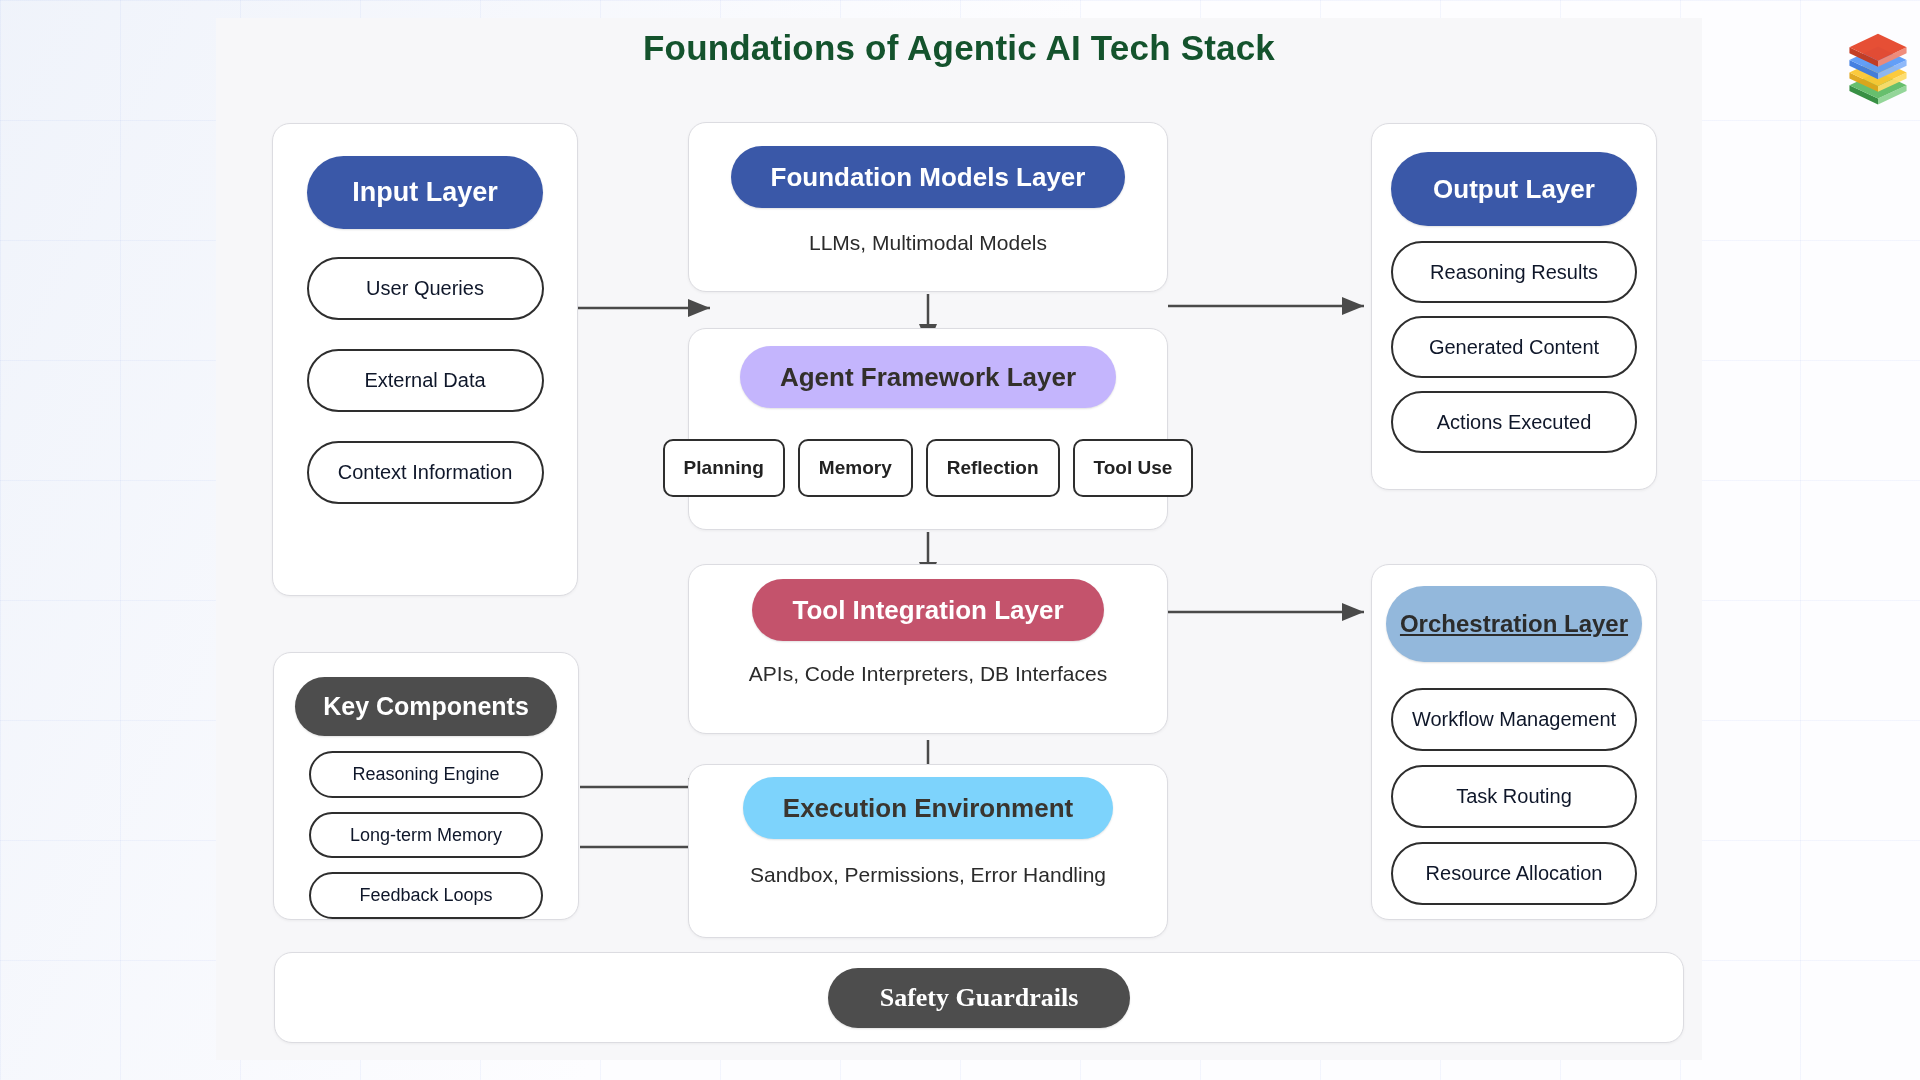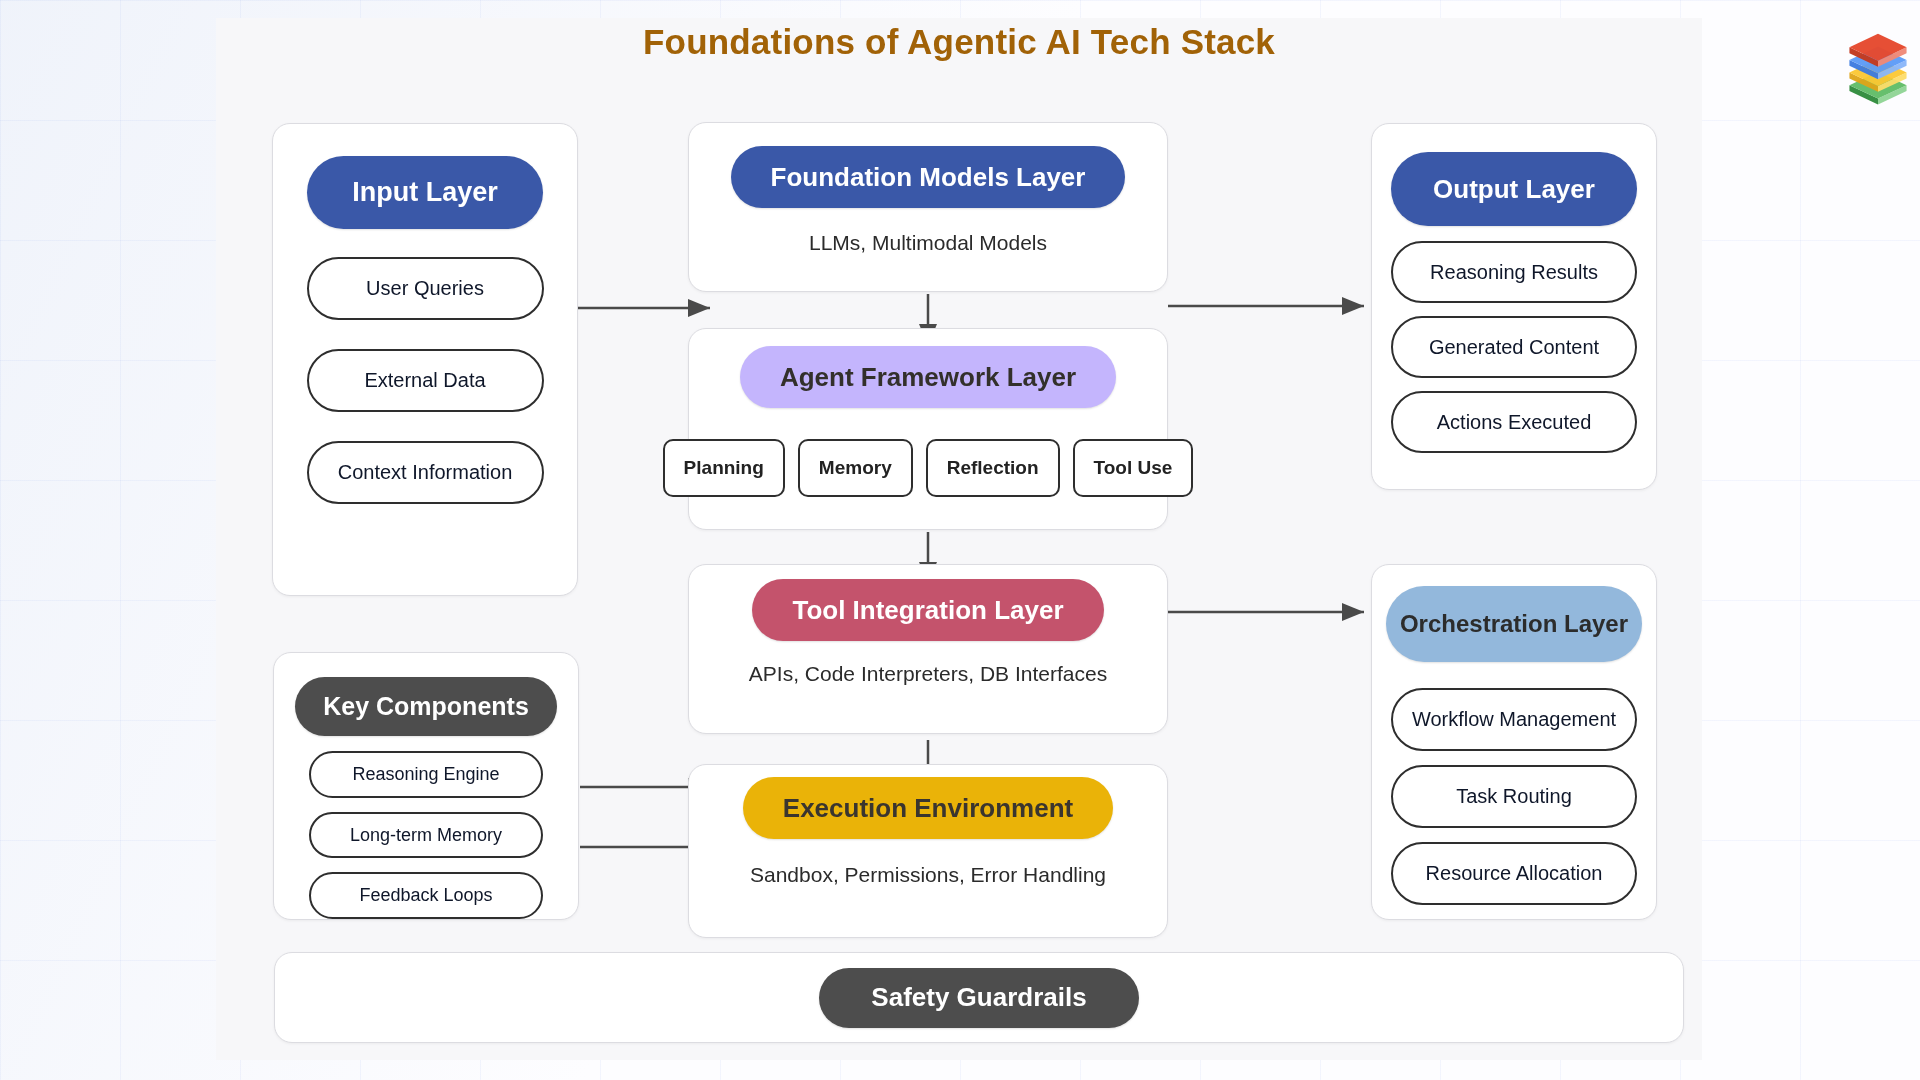--- a/index.html
+++ b/index.html
@@ -11,57 +11,57 @@
       linear-gradient(to right, rgba(120,150,235,0.08) 1.5px, transparent 1.5px),
       linear-gradient(to bottom, rgba(120,150,235,0.08) 1.5px, transparent 1.5px),
       linear-gradient(115deg, rgba(238,242,250,0.9) 0%, rgba(255,255,255,0) 45%);
     background-size:120px 120px,120px 120px,100% 100%;
   }
   .canvas{
     position:absolute;left:216px;top:18px;width:1486px;height:1042px;
     background:#f7f7f9;
   }
   .title{
-    position:absolute;left:216px;top:22px;width:1486px;text-align:center;
-    font-size:35px;font-weight:bold;color:#a16207;letter-spacing:0.2px;margin:0;
+    position:absolute;left:216px;top:28px;width:1486px;text-align:center;
+    font-size:35px;font-weight:bold;color:#14532d;letter-spacing:0.2px;margin:0;
   }
   .panel{
     position:absolute;background:#fff;border:1.5px solid #dcdce1;border-radius:18px;
     box-shadow:0 1px 3px rgba(0,0,0,0.05);
     display:flex;flex-direction:column;align-items:center;box-sizing:border-box;
   }
   .hdr-pill{
     border-radius:999px;font-weight:bold;display:flex;align-items:center;justify-content:center;
     box-shadow:0 1px 2px rgba(0,0,0,0.12);white-space:nowrap;
   }
   .blue{background:#3a58a8;color:#ffffff;}
   .amber{background:#c4b5fd;color:#33302b;}
   .crimson{background:#c4536c;color:#ffffff;}
-  .orange{background:#eab308;color:#3a352f;}
+  .orange{background:#7dd3fc;color:#3a352f;}
   .lblue{background:#93b8dc;color:#2c2c2c;}
   .dark{background:#4d4d4d;color:#ffffff;}
   .sub-pill{
     background:#fff;border:2.5px solid #2e2e2e;border-radius:999px;color:#0f172a;
     display:flex;align-items:center;justify-content:center;box-sizing:border-box;white-space:nowrap;
   }
   .chip{
     background:#fff;border:2.5px solid #2e2e2e;border-radius:10px;color:#222;
     display:flex;align-items:center;justify-content:center;box-sizing:border-box;white-space:nowrap;font-weight:bold;
   }
   .subtitle{font-size:21px;color:#2b2b2b;white-space:nowrap;}
   
   #input-panel .hdr-pill{height:73px;padding:0 45px;font-size:27px;margin-top:32px;}
   #input-panel .sub-pill{width:237px;height:63px;font-size:20px;}
   #input-panel .hdr-pill + .sub-pill{margin-top:28px;}
   #input-panel .sub-pill + .sub-pill{margin-top:29px;}
   #output-panel .hdr-pill{height:74px;padding:0 42px;font-size:26px;margin-top:28px;}
   #output-panel .sub-pill{width:246px;height:62px;font-size:20px;}
   #output-panel .hdr-pill + .sub-pill{margin-top:15px;text-align:center;}
   #output-panel .sub-pill + .sub-pill{margin-top:13px;}
-  #orch-panel .hdr-pill{height:76px;padding:0 14px;font-size:24px;margin-top:21px;}
+  #orch-panel .hdr-pill{height:76px;padding:0 14px;font-size:24px;margin-top:21px;text-decoration:underline;}
   #orch-panel .sub-pill{width:246px;height:63px;font-size:20px;}
   #orch-panel .hdr-pill + .sub-pill{margin-top:26px;}
   #orch-panel .sub-pill + .sub-pill{margin-top:14px;}
   #key-panel .hdr-pill{height:60px;padding:0 28px;font-size:25px;margin-top:24px;}
   #key-panel .sub-pill{width:234px;height:47px;font-size:18px;}
   #key-panel .hdr-pill + .sub-pill{margin-top:15px;}
   #key-panel .sub-pill + .sub-pill{margin-top:14px;}
   #foundation-box .hdr-pill{height:62px;padding:0 40px;font-size:26px;margin-top:23px;}
   #foundation-box .subtitle{margin-top:23px;}
   #agent-box .hdr-pill{height:62px;padding:0 40px;font-size:26px;margin-top:17px;}
@@ -145,21 +145,21 @@
   <div class="sub-pill">Resource Allocation</div>
 </div>
 
 <div class="panel" id="key-panel" style="left:273px;top:652px;width:306px;height:268px;">
   <div class="hdr-pill dark">Key Components</div>
   <div class="sub-pill">Reasoning Engine</div>
   <div class="sub-pill">Long-term Memory</div>
   <div class="sub-pill">Feedback Loops</div>
 </div>
 
-<div class="panel" id="safety-bar" style="left:274px;top:952px;width:1410px;height:91px;">
+<div class="panel" id="safety-bar" style="left:274px;top:952px;width:1410px;height:91px;font-family:Liberation Serif, serif;">
   <div class="hdr-pill dark">Safety Guardrails</div>
 </div>
 
 <div class="logo">
   <svg width="76" height="74" viewBox="0 0 72 88">
 
     <g transform="translate(0,45)" opacity="0.95">
       <path d="M2,17 L36,33 L36,40 L2,24 Z" fill="#2e8b3a"></path>
       <path d="M70,17 L36,33 L36,40 L70,24 Z" fill="#8fd494"></path>
       <path d="M36,1 L70,17 L36,33 L2,17 Z" fill="#5fbc66"></path>

